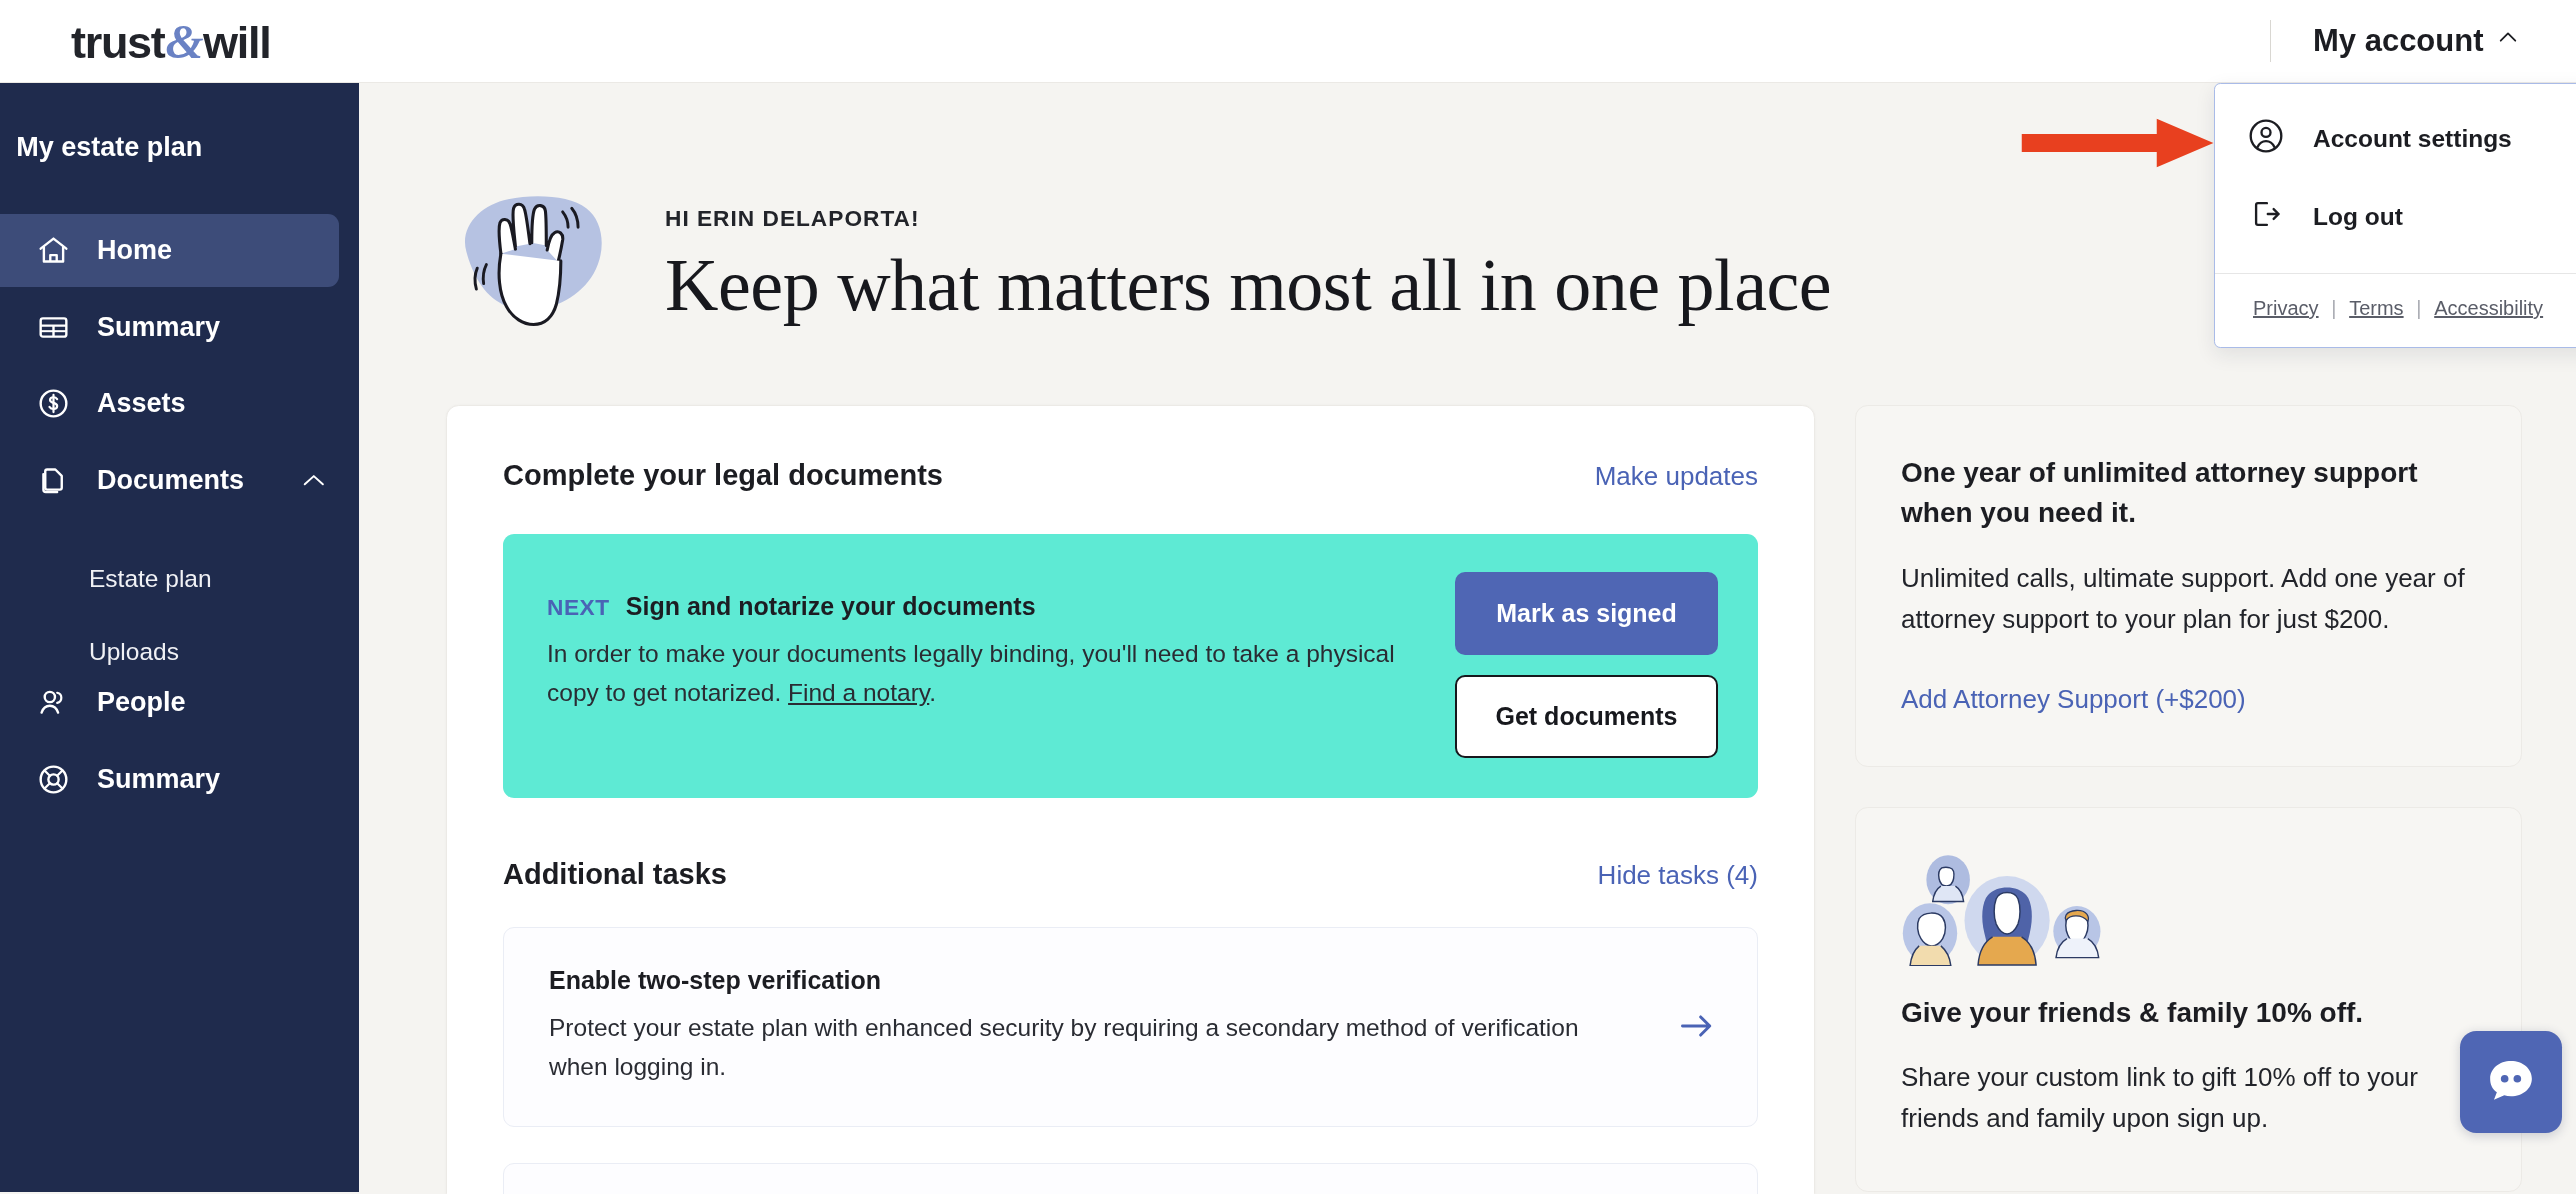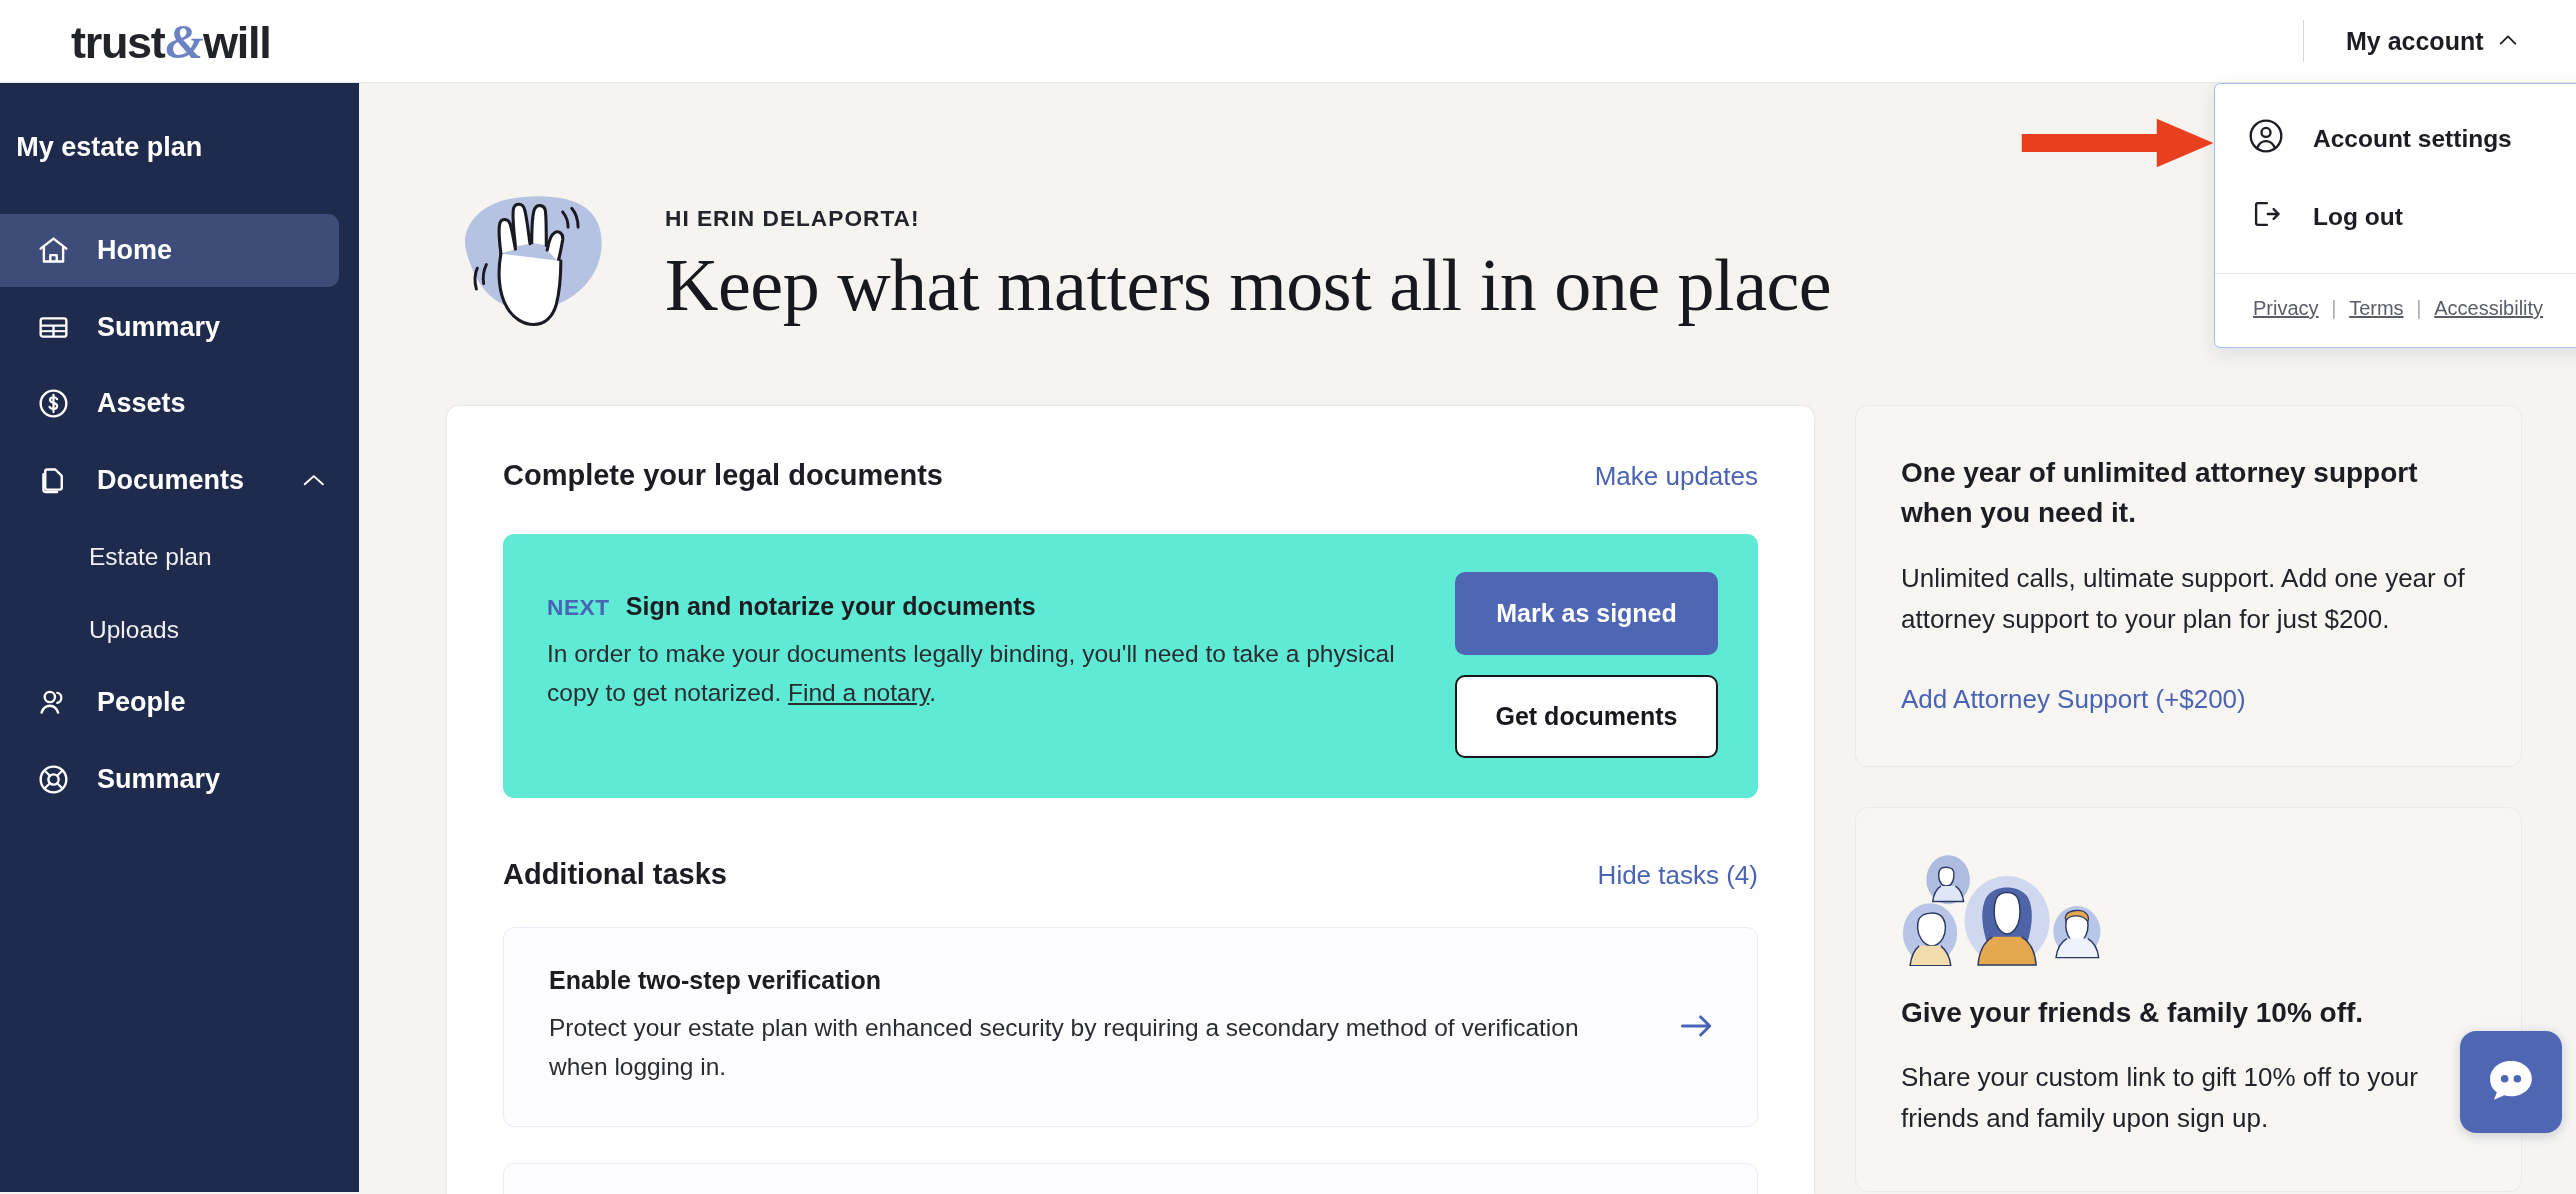--- a/index.html
+++ b/index.html
@@ -33,22 +33,22 @@
     padding: 0 0.9px;
   }
   .header-right {
     margin-left: auto; margin-right: 58px;
     display: flex; align-items: center; height: 100%;
   }
   .hdr-divider {
     width: 0.9px; height: 42px; background: #d9d7d2; margin-right: 42px;
   }
   .my-account {
-    display: flex; align-items: center; gap: 14.5px;
-    font-size: 25px; font-weight: 700; color: #1c1d22;
+    display: flex; gap: 14.5px;
+    font-size: 31px; font-weight: 700; color: #1c1d22;
     cursor: pointer; white-space: nowrap;
   }
   .chev-up {
     width: 20px; height: 20px; position: relative; top: -2.7px;
   }
 
   
   .dropdown {
     position: absolute; top: 83px; left: 2214px;
     width: 471px;
@@ -101,21 +101,21 @@
     color: #ffffff; font-size: 27px; font-weight: 700;
     cursor: pointer; white-space: nowrap;
     border-radius: 0 9px 9px 0;
     margin-bottom: 3.6px; position: relative;
   }
   .sb-item.active { background: #3d4c79; width: 339px; border-radius: 0 11px 11px 0; }
   .sb-item .sb-ic { width: 34px; height: 34px; flex: 0 0 34px; display:flex; align-items:center; justify-content:center;}
   .sb-item .sb-caret { position: absolute; right: 33px; top: 50%; transform: translateY(-50%); }
   .sb-sub {
     color: #f0f1f5; font-size: 24.5px; font-weight: 400;
-    padding-left: 89px; height: 73px; display: flex; align-items: center;
+    padding-left: 89px; height: 73px; display: flex; align-items: flex-end;
     cursor: pointer; white-space: nowrap;
   }
 
   
   .main {
     position: absolute; top: 83px; left: 359px;
     width: 2217px; height: 1111px;
     background: #f5f4f1;
     overflow: hidden;
   }

